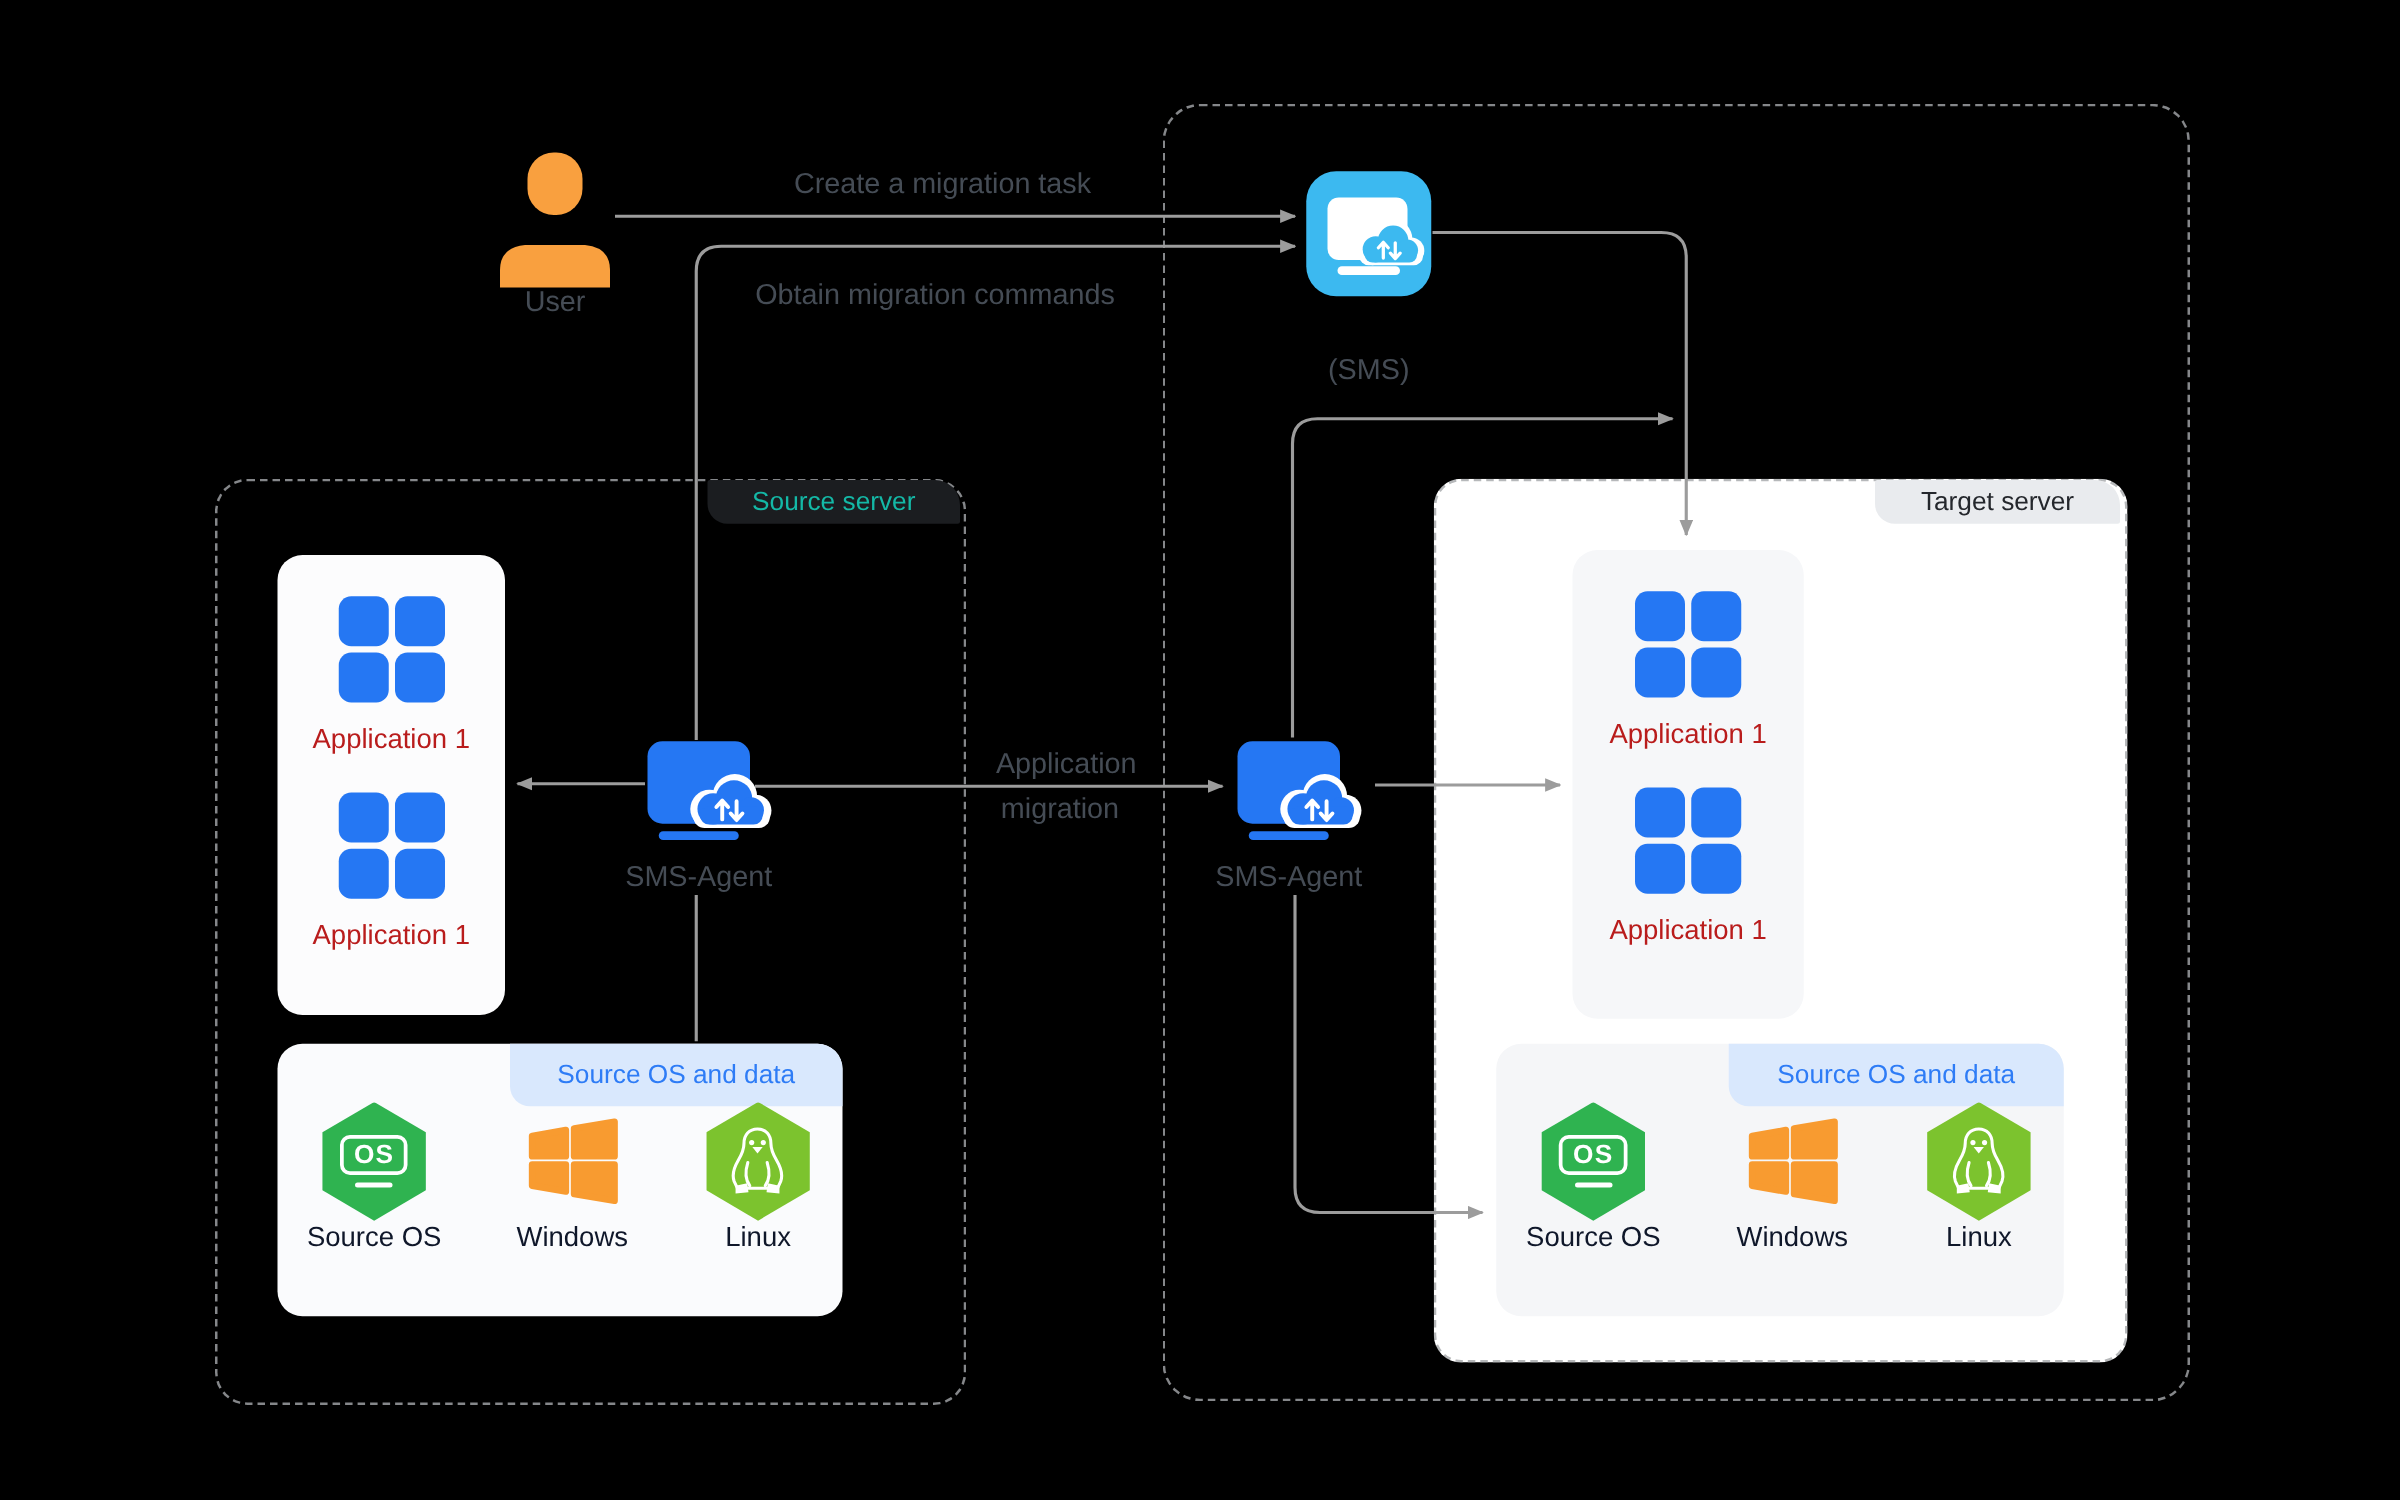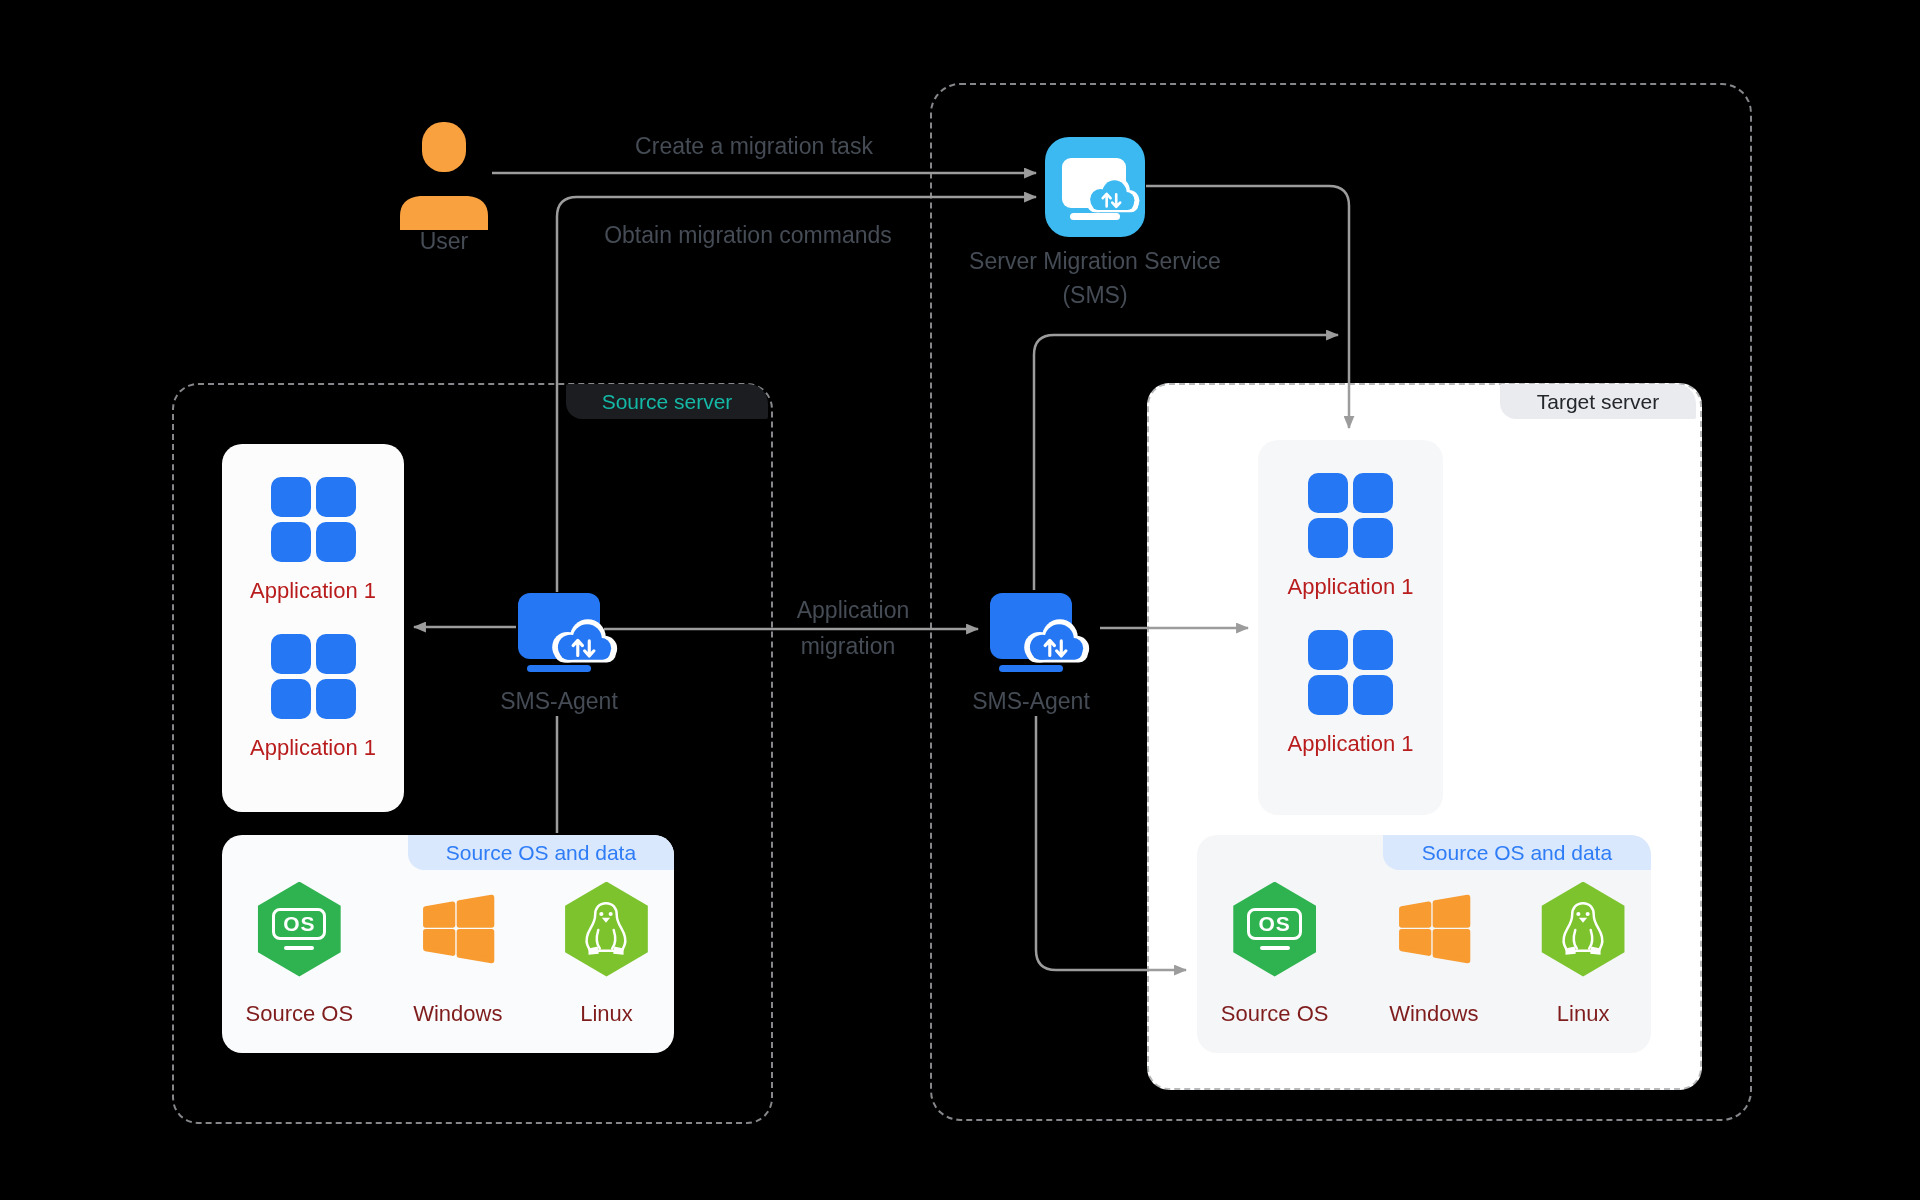--- a/index.html
+++ b/index.html
@@ -22,26 +22,26 @@
   .card{position:absolute;border-radius:20px;z-index:3;}
   .app-card{display:flex;flex-direction:column;align-items:center;padding-top:33px;box-sizing:border-box;}
   .src-card-bg{background:#fcfcfd;}
   .tgt-card-bg{background:#f6f7f9;}
   .app-label{margin-top:16px;color:#b91c1c;font-size:22px;}
   .app-label-2{margin-top:30px;}
   
   .app-grid{display:grid;grid-template-columns:40px 40px;grid-template-rows:40px 40px;gap:5px;}
   .app-grid span{background:#2577f3;border-radius:10px;display:block;}
   
-  .os-band{position:absolute;top:0;right:0;height:35px;display:flex;align-items:center;justify-content:center;
+  .os-band{position:absolute;top:0;right:0;height:50px;display:flex;align-items:center;justify-content:center;
     background:#d9e8fd;color:#2e7cf6;font-size:21px;border-radius:0 20px 0 16px;z-index:4;}
   .os-row{position:absolute;left:6px;right:6px;top:46px;display:flex;justify-content:space-around;z-index:4;gap:25px;}
   .os-item{display:flex;flex-direction:column;align-items:center;}
   .icon-slot{height:96px;display:flex;align-items:center;justify-content:center;}
-  .os-item-label{margin-top:24px;color:#7f1d1d;font-size:22px;}
+  .os-item-label{margin-top:0;color:#0f172a;font-size:22px;}
   .hexagon{width:88px;height:95px;display:flex;flex-direction:column;align-items:center;justify-content:center;
     clip-path:polygon(50% 0,97% 25.5%,97% 74.5%,50% 100%,3% 74.5%,3% 25.5%);}
   .hex-green{background:#2fb350;}
   .hex-lime{background:#7cc32e;}
   .os-badge{border:3px solid #fff;border-radius:8px;padding:1px 8px;color:#fff;font-weight:700;
     font-size:21px;letter-spacing:1px;}
   .os-underline{width:30px;height:4px;background:#fff;border-radius:2px;margin-top:6px;}
   
   .sms-service{position:absolute;width:100px;height:100px;background:#3cb9f0;border-radius:24px;z-index:6;}
   .sms-screen{position:absolute;left:17px;top:21px;width:64px;height:50px;background:#fff;border-radius:9px;}
@@ -116,21 +116,20 @@
           <circle cx="36" cy="19" r="14"></circle>
         <circle cx="49" cy="28" r="10"></circle>
           <rect x="10" y="25" width="48" height="14" rx="7"></rect>
       </g>
       <g stroke="#fff" stroke-width="3" fill="none" stroke-linecap="round" stroke-linejoin="round">
         <path d="M27 35 V21 M22.5 25.5 L27 20.5 L31.5 25.5"></path>
         <path d="M38 21 V35 M33.5 30.5 L38 35.5 L42.5 30.5"></path>
       </g>
     </svg>
   </div>
-  <div class="lbl lbl-dark" style="left:895px;top:248px;width:400px;">Server Migration Service</div>
   <div class="lbl lbl-dark" style="left:895px;top:282px;width:400px;">(SMS)</div>
 
   <div class="agent" style="left:518px;top:593px;">
     <div class="agent-monitor"></div>
     <div class="agent-bar"></div>
     <svg class="cloud-svg" style="left:30px;top:26px;" width="70" height="48" viewBox="0 0 64 46">
       <g fill="#ffffff" transform="translate(33 27) scale(1.22) translate(-33 -27)">
         <circle cx="20" cy="27" r="12"></circle>
           <circle cx="36" cy="19" r="14"></circle>
         <circle cx="49" cy="28" r="10"></circle>

